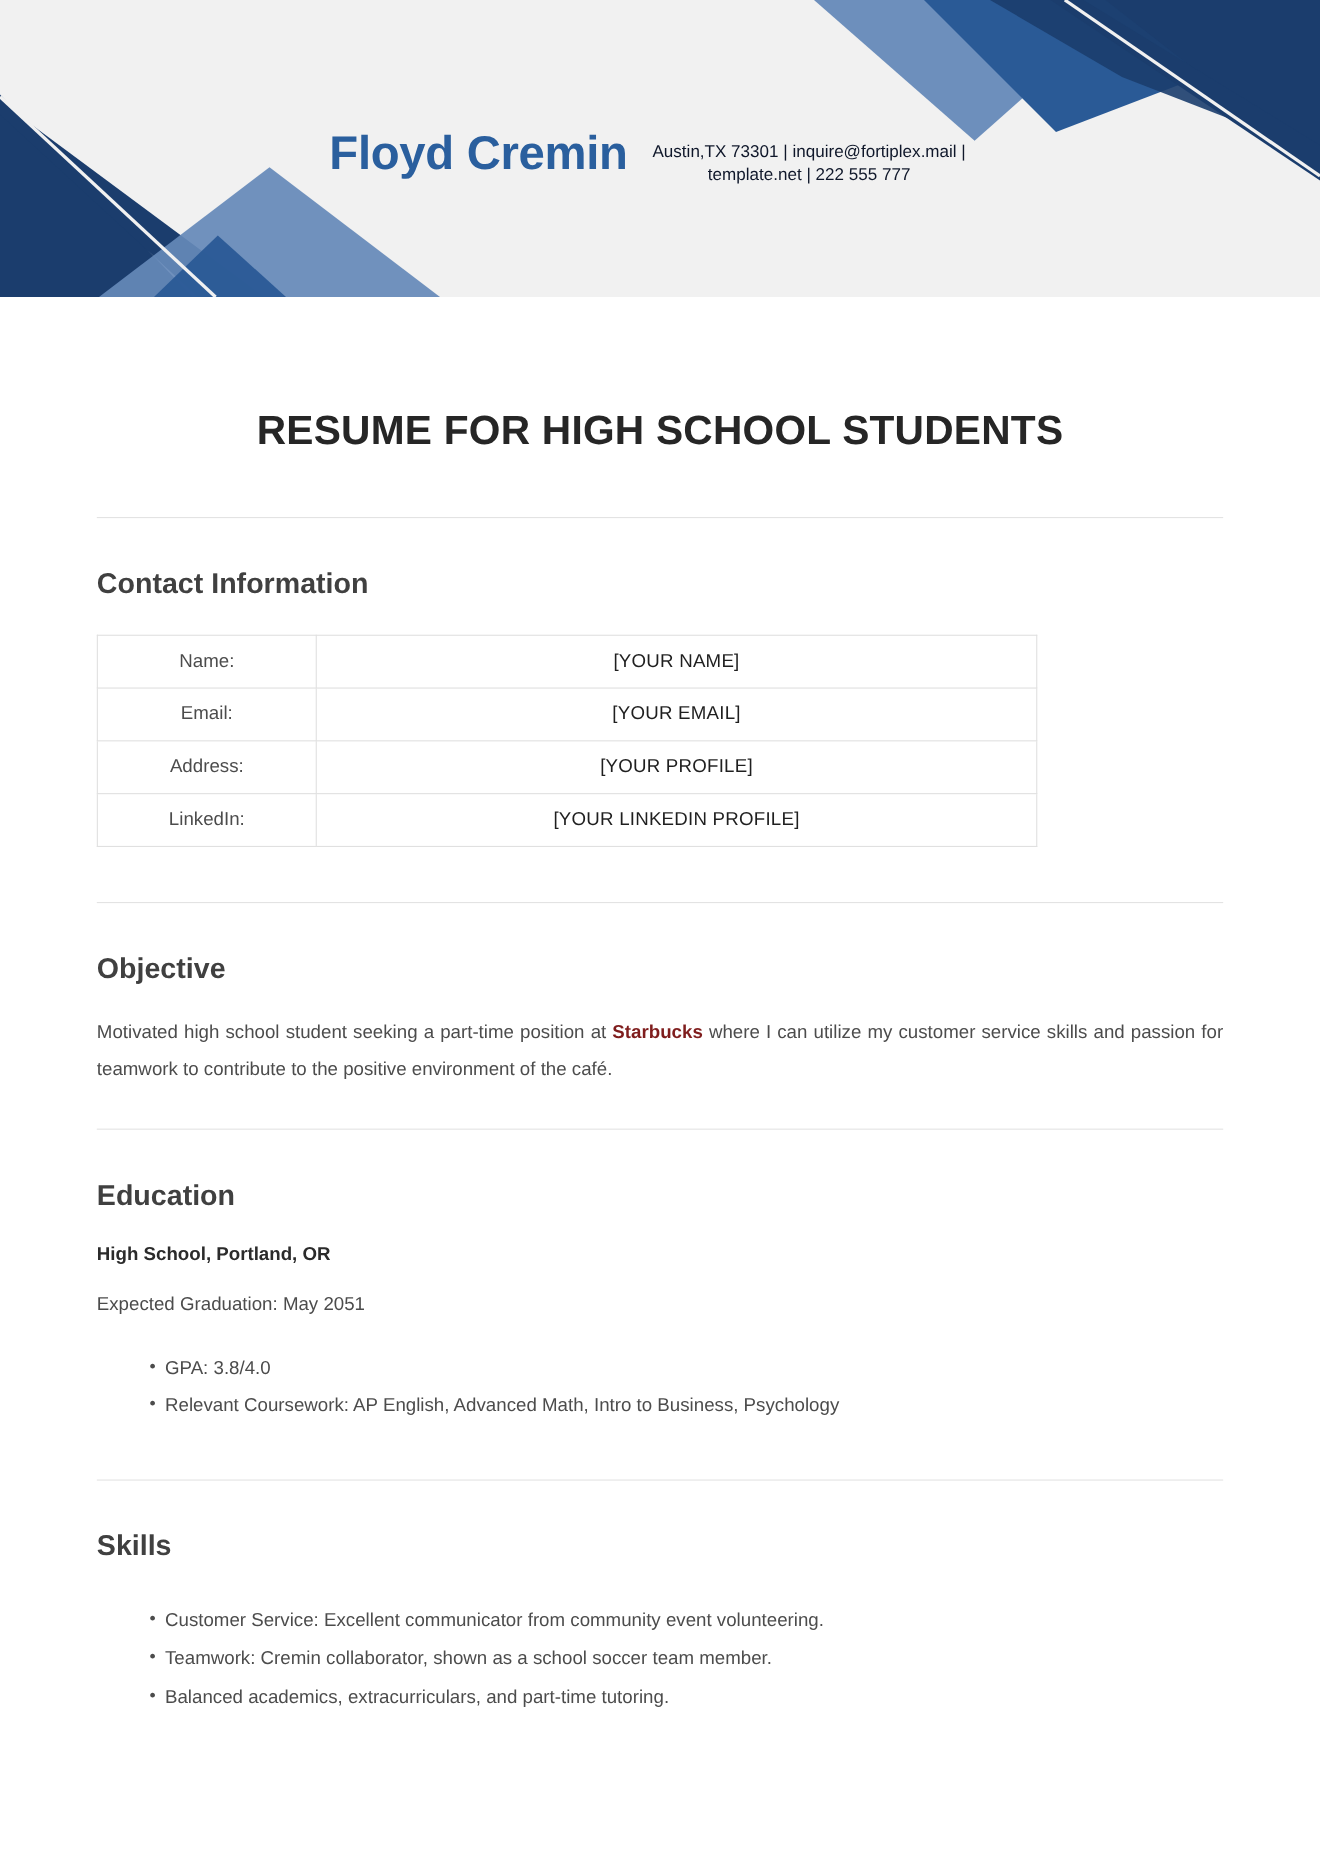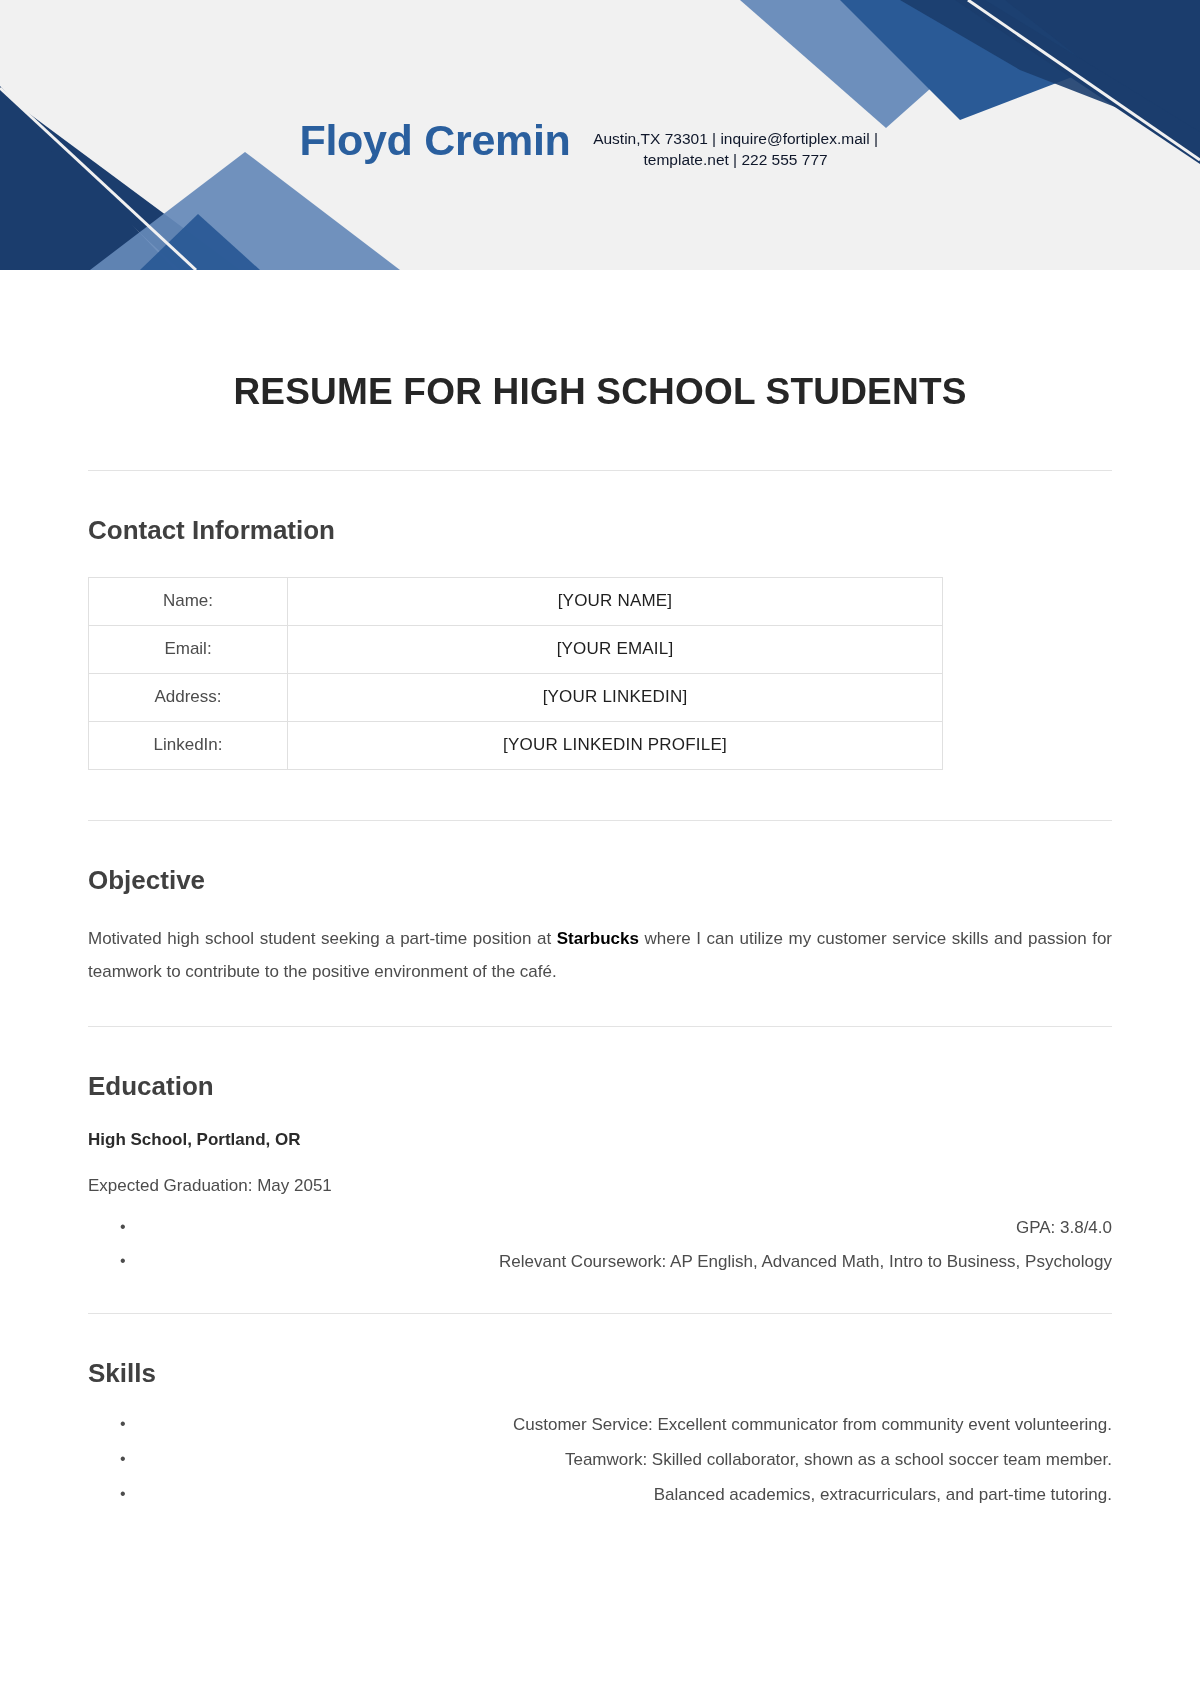--- a/index.html
+++ b/index.html
@@ -91,21 +91,21 @@
     margin: 0;
     line-height: 1.2;
   }
   .body-text {
     font-size: 17px;
     color: #4c4c4c;
     line-height: 1.95;
     text-align: justify;
     margin: 0;
   }
-  .body-text b { color: #000000; font-weight: bold; }
+  .body-text b { color: #7f1d1d; font-weight: bold; }
 
   
   table.contact-table {
     border-collapse: collapse;
     width: 855px;
     table-layout: fixed;
   }
   table.contact-table td {
     border: 1px solid #e0e0e0;
     height: 47px;
@@ -122,24 +122,23 @@
   td.ct-value {
     text-align: center;
     font-size: 17px;
     color: #1f1f1f;
     font-weight: normal;
     letter-spacing: 0.2px;
   }
 
   
   ul.bullets {
-    margin: 0;
+    margin: 16px;
     padding: 0 0 0 32px;
     list-style: none;
-    text-align: right;
   }
   ul.bullets li {
     font-size: 17px;
     color: #4c4c4c;
     line-height: 1.45;
     position: relative;
     padding-left: 14px;
     margin-bottom: 10px;
   }
   ul.bullets li:last-child { margin-bottom: 0; }
@@ -222,21 +221,21 @@
       <tr>
         <td class="ct-label">Name:</td>
         <td class="ct-value">[YOUR NAME]</td>
       </tr>
       <tr>
         <td class="ct-label">Email:</td>
         <td class="ct-value">[YOUR EMAIL]</td>
       </tr>
       <tr>
         <td class="ct-label">Address:</td>
-        <td class="ct-value">[YOUR LINKEDIN]</td>
+        <td class="ct-value">[YOUR PROFILE]</td>
       </tr>
       <tr>
         <td class="ct-label">LinkedIn:</td>
         <td class="ct-value">[YOUR LINKEDIN PROFILE]</td>
       </tr>
     </tbody>
   </table>
 
   <div class="sp-50"></div>
   <div class="divider"></div>
@@ -262,17 +261,17 @@
   </ul>
 
   <div class="sp-38"></div>
   <div class="divider"></div>
   <div class="sp-44"></div>
 
   <h2 class="sec-title">Skills</h2>
   <div class="sp-24"></div>
   <ul class="bullets">
     <li>Customer Service: Excellent communicator from community event volunteering.</li>
-    <li>Teamwork: Skilled collaborator, shown as a school soccer team member.</li>
+    <li>Teamwork: Cremin collaborator, shown as a school soccer team member.</li>
     <li>Balanced academics, extracurriculars, and part-time tutoring.</li>
   </ul>
 
 </div>
 
 </body></html>

